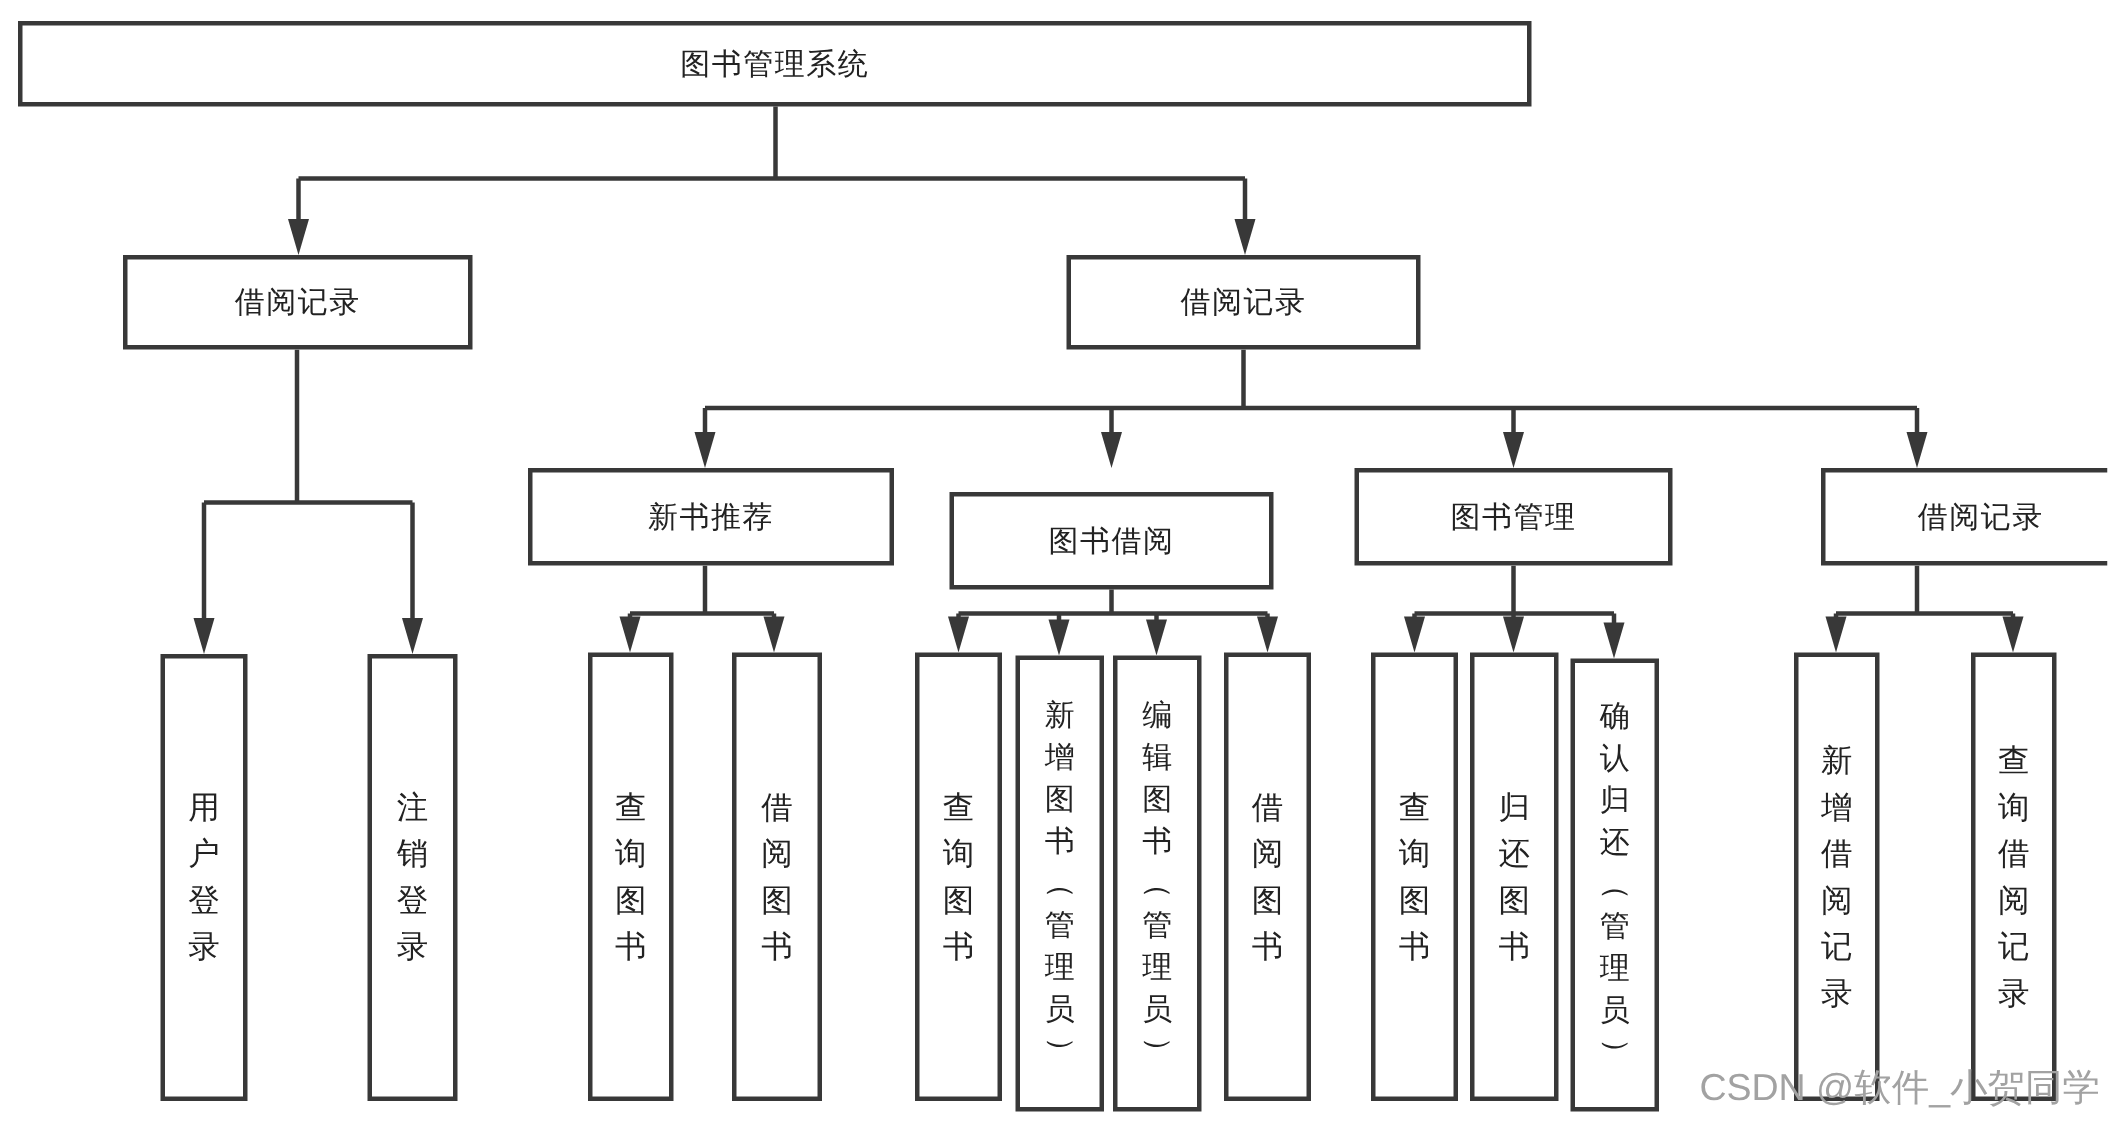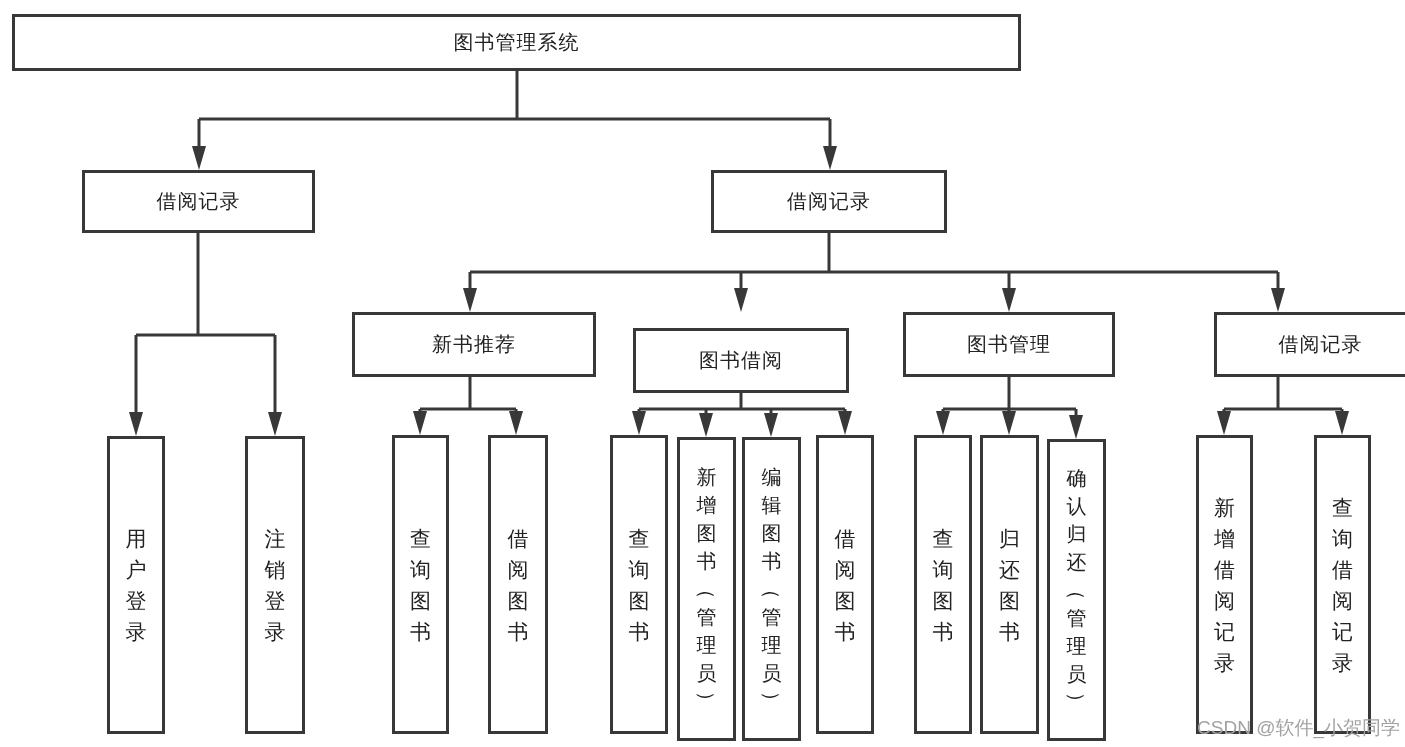--- a/index.html
+++ b/index.html
@@ -26,21 +26,21 @@
   }
   .vtext{
     display:flex;flex-direction:column;align-items:center;justify-content:center;
     height:100%;gap:10px;font-size:21px;color:#222222;line-height:1;
   }
   .vtext.dense{gap:8px;font-size:20px;}
   .vchar{display:block;line-height:1;}
   .vchar.rot{transform:rotate(90deg);}
   .watermark{
     position:absolute;right:5px;bottom:6px;z-index:3;
-    font-size:19px;color:#a2a2a2;white-space:nowrap;
+    font-size:25px;color:#a2a2a2;white-space:nowrap;
   }
 </style>
 </head>
 <body>
 
 <div class="canvas">
 
   <svg class="connectors" width="1405" height="747">
 
     <line x1="517" y1="70" x2="517" y2="119"></line>

